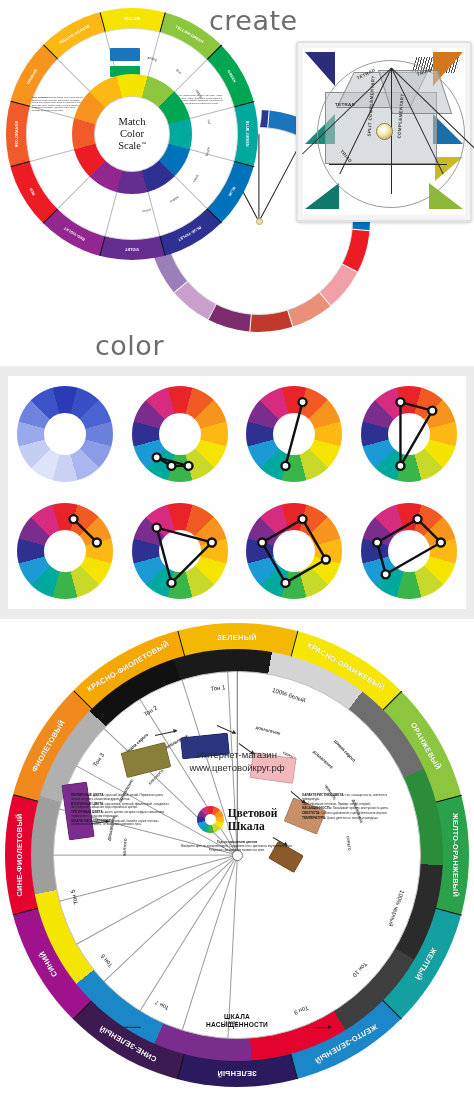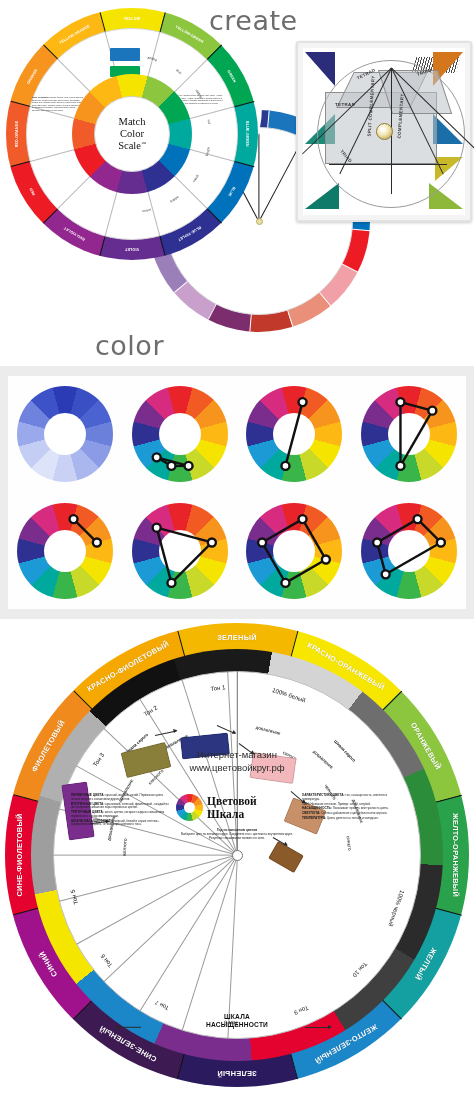--- a/index.html
+++ b/index.html
@@ -141,21 +141,21 @@
   }
 
   
   #ru-card {
     position:absolute; left:66px; top:170px; width:332px; height:118px; z-index:7;
     display:flex; gap:4px;
   }
   .ru-col { flex:1; font-size:2.9px; line-height:1.3; color:#1b1b1b; }
   .ru-col b { font-size:3.2px; }
   .ru-mid { width:122px; text-align:center; position:relative; }
-  .ru-logo { display:flex; align-items:center; gap:4px; margin-top:1px; }
+  .ru-logo { display:flex; align-items:center; justify-content:center; gap:4px; margin-top:13px; }
   .ru-logo-mark { width:27px; height:27px; border-radius:50%; position:relative; }
   .ru-logo-mark .mhole { position:absolute; left:8px; top:8px; width:11px; height:11px; border-radius:50%; background:#fff; }
   .ru-logo-txt { font-family:"Liberation Serif", serif; font-size:11.5px; font-weight:bold; color:#111; line-height:1.05; text-align:left; }
   .ru-guide { margin-top:7px; font-size:3px; line-height:1.35; color:#1b1b1b; }
   .ru-guide b { font-size:3.2px; }
   .ru-shop { position:absolute; left:0; right:0; top:126px; text-align:center; font-size:9.5px; color:#2b2b2b; line-height:1.35; z-index:7; }
   .ru-scale-lbl { position:absolute; left:0; right:0; top:390px; text-align:center; font-size:6.6px; font-weight:bold; color:#111; line-height:1.25; z-index:7; letter-spacing:.2px;}
   .gray-lbl { position:absolute; left:50%; top:50%; transform-origin:0 0; font-size:4.2px; font-weight:bold; color:#111; white-space:nowrap; }
 </style>
 </head>

